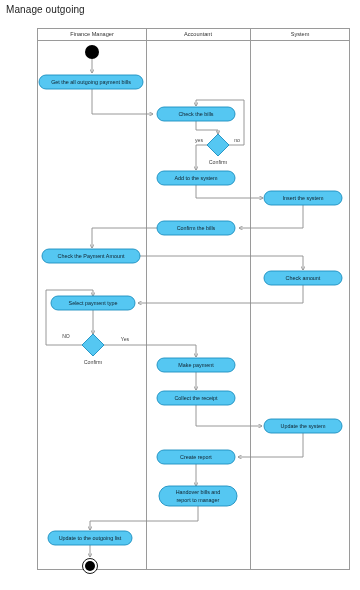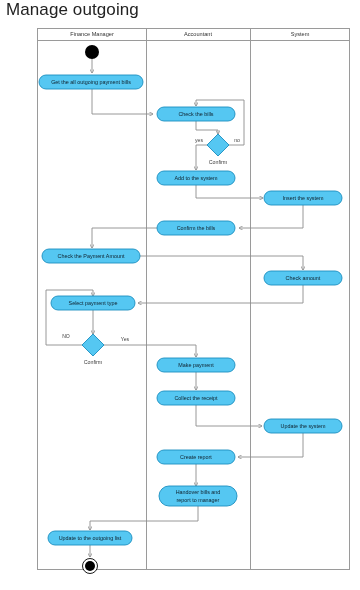--- a/index.html
+++ b/index.html
@@ -12,21 +12,21 @@
     height: 590px;
     position: relative;
     overflow: hidden;
     font-family: "Liberation Sans", sans-serif;
     color: #1a1a1a;
   }
   #page-title {
     position: absolute;
     left: 6px;
     top: 2px;
-    font-size: 17px;
+    font-size: 10px;
     font-weight: 400;
     color: #222222;
     letter-spacing: 0.1px;
     line-height: 16px;
   }
   #diagram-canvas {
     position: absolute;
     left: 0;
     top: 0;
     width: 360px;

